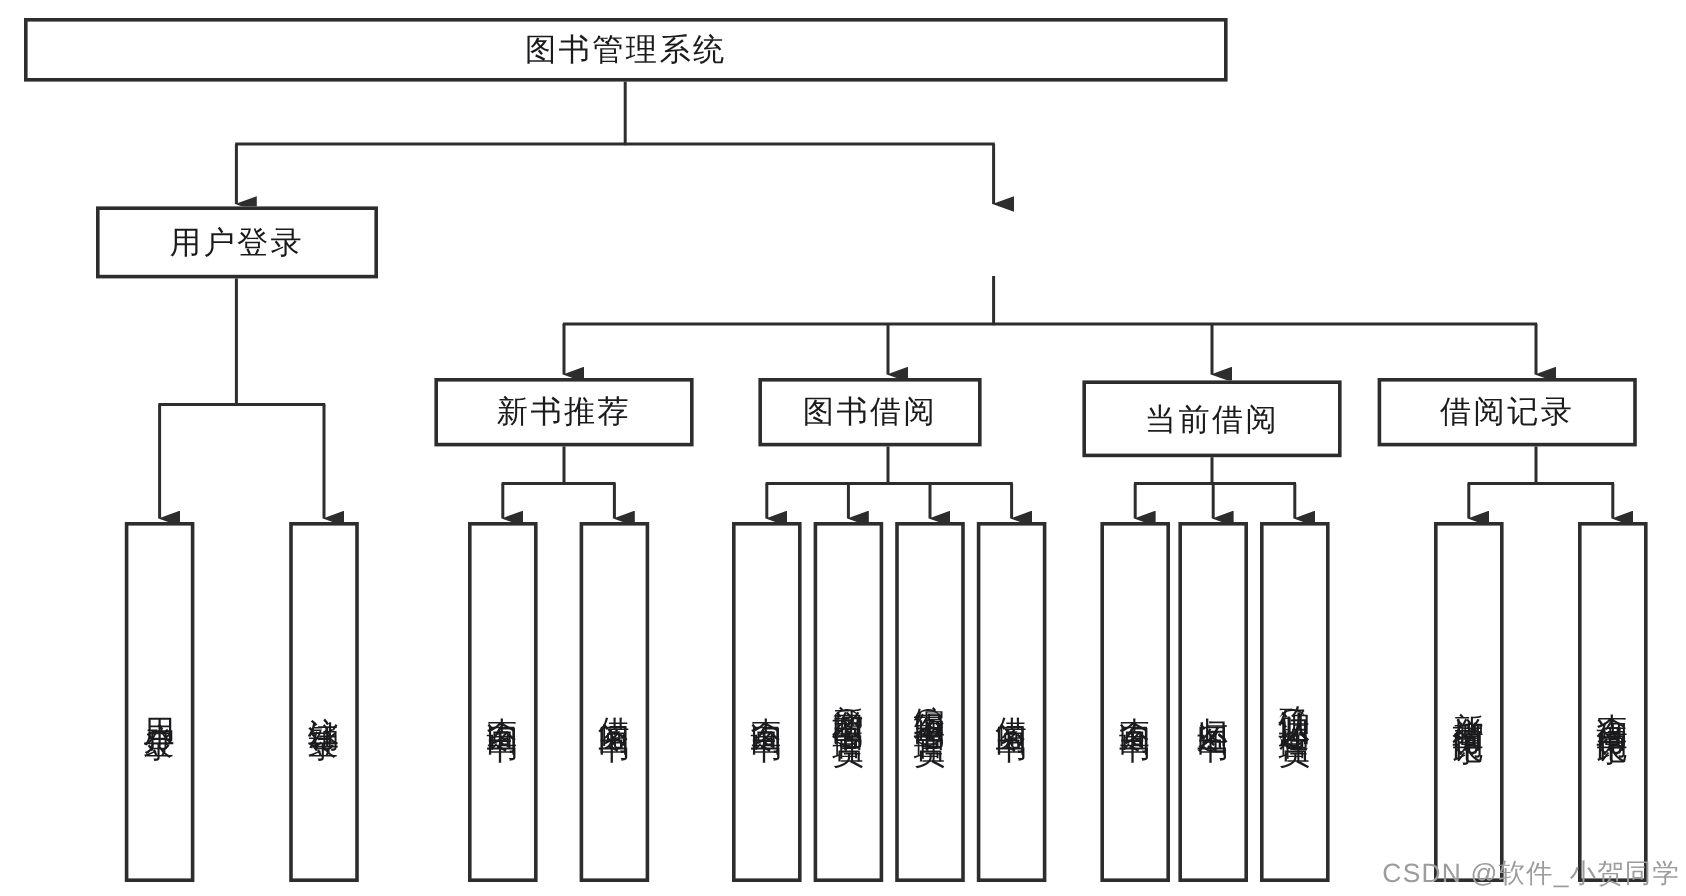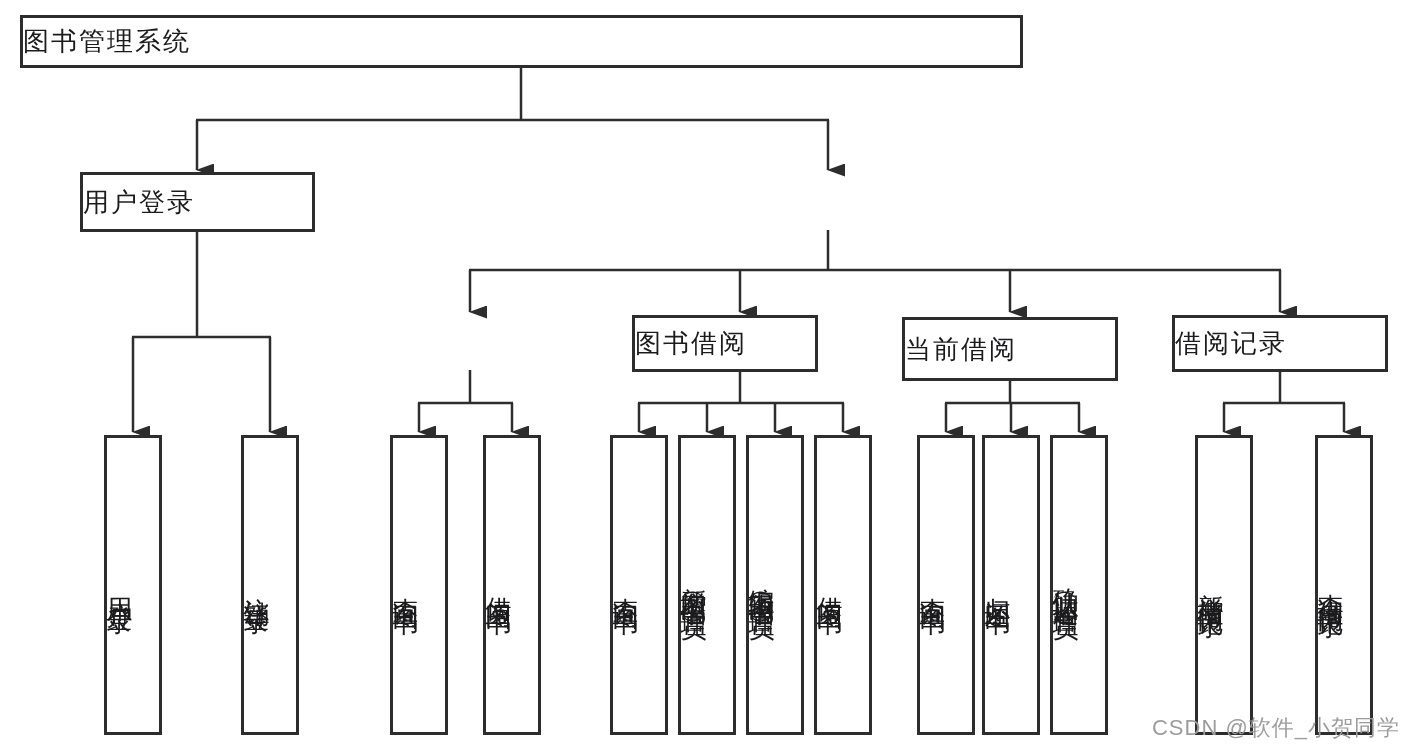--- a/index.html
+++ b/index.html
@@ -9,21 +9,21 @@
   }
   html,body{margin:0;padding:0;background:var(--bg);}
   body{font-family:"Liberation Sans","DejaVu Sans",sans-serif;}
   .stage{
     position:relative;width:1405px;height:747px;background:var(--bg);overflow:hidden;
   }
   svg.wires{position:absolute;left:0;top:0;display:block;}
   .node{
     position:absolute;box-sizing:border-box;background:#fff;
     border:3px solid var(--line);
-    display:flex;align-items:center;justify-content:flex-start;
+    display:flex;align-items:center;justify-content:center;
     color:#1b1b1d;font-size:26px;letter-spacing:2px;
     white-space:nowrap;
   }
   .node.vert span{
     writing-mode:vertical-rl;text-orientation:mixed;
     letter-spacing:4px;line-height:1;
   }
   .watermark{
     position:absolute;right:5px;bottom:4px;
     font-size:22px;color:var(--wm);letter-spacing:1px;
@@ -87,27 +87,30 @@
   </svg>
 
   <div class="node" style="left:20px;top:15px;width:1003px;height:53px">
     <span>图书管理系统</span>
   </div>
 
   <div class="node" style="left:80px;top:172px;width:235px;height:60px">
     <span>用户登录</span>
   </div>
 
+  <div class="node" style="left:362px;top:315px;width:216px;height:57px">
+    <span>新书推荐</span>
+  </div>
   <div class="node" style="left:632px;top:315px;width:186px;height:57px">
     <span>图书借阅</span>
   </div>
   <div class="node" style="left:902px;top:317px;width:216px;height:64px">
     <span>当前借阅</span>
   </div>
-  <div class="node" style="left:1172px;top:315px;width:216px;height:57px">
+  <div class="node" style="left:1148px;top:315px;width:216px;height:57px">
     <span>借阅记录</span>
   </div>
 
   <div class="node vert" style="left:104px;top:435px;width:58px;height:300px">
     <span>用户登录</span>
   </div>
   <div class="node vert" style="left:241px;top:435px;width:58px;height:300px">
     <span>注销登录</span>
   </div>
 

